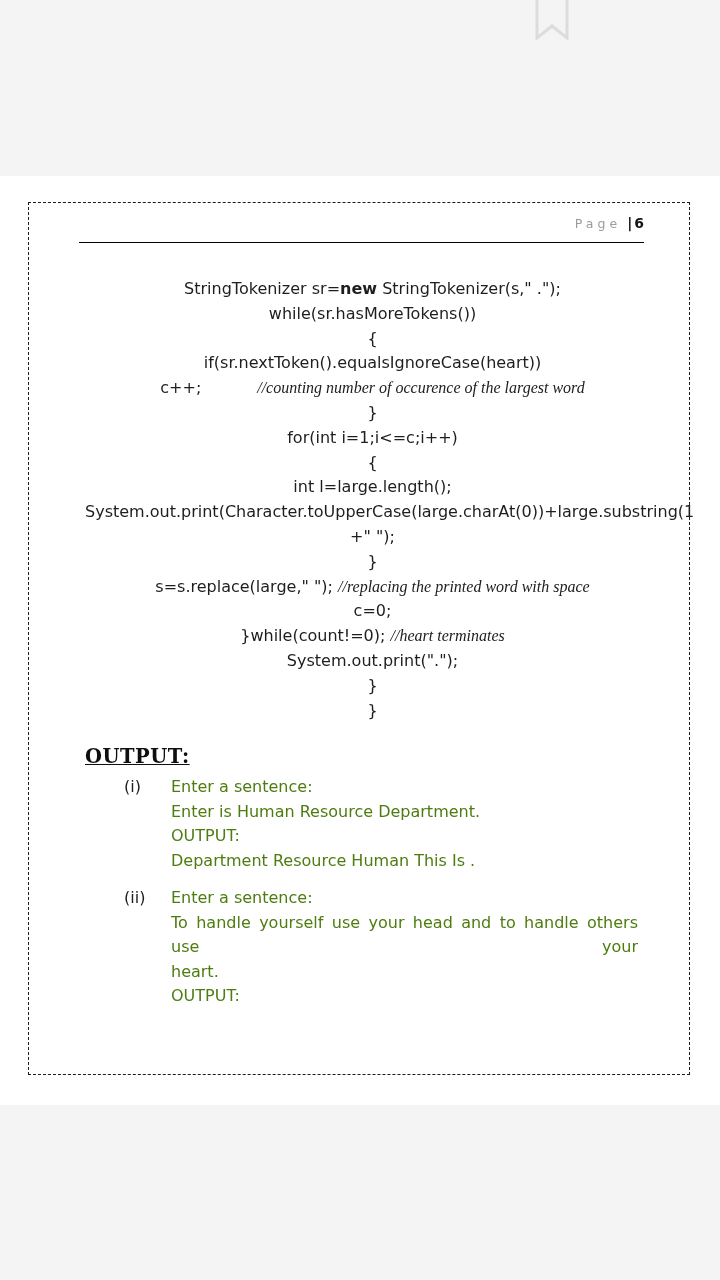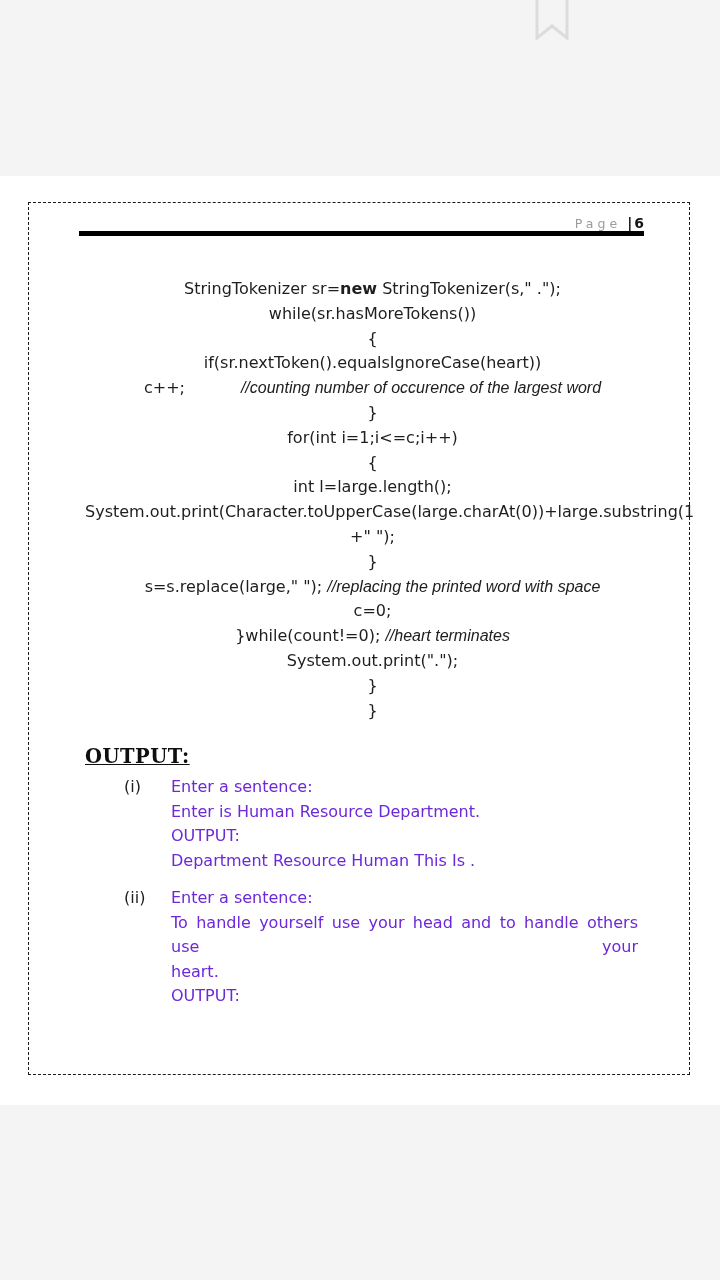--- a/index.html
+++ b/index.html
@@ -11,45 +11,45 @@
   .bookmark{position:absolute;left:534px;top:0;}
   .paper-band{
     position:absolute;left:0;top:176px;width:720px;height:929px;background:#ffffff;
   }
   .page{
     position:absolute;left:28px;top:26px;width:662px;height:873px;
     border:1px dashed #1b1b1b;box-sizing:border-box;background:#ffffff;
   }
   .page-header{
     position:absolute;top:12px;left:50px;right:45px;
-    text-align:right;border-bottom:5px solid #000000;padding-bottom:0;
+    text-align:right;border-bottom:1px solid #000000;padding-bottom:11px;
     font-size:12.5px;color:#9b9b9b;
   }
   .ph-label{letter-spacing:4px;color:#9b9b9b;}
   .ph-sep{color:#141414;font-weight:bold;font-size:14px;margin-left:6px;}
   .ph-num{color:#141414;font-weight:bold;font-size:14px;margin-left:2px;}
   .code{
     position:absolute;left:56px;top:74px;width:575px;
     font-size:16px;color:#1e1e1e;text-align:center;
   }
   .code-line{height:24.8px;line-height:24.8px;white-space:pre;}
   .seg-b{font-weight:bold;}
-  .seg-c{font-family:Liberation Sans, sans-serif;font-style:italic;font-size:16px;color:#202020;}
+  .seg-c{font-family:Liberation Serif, serif;font-style:italic;font-size:16px;color:#202020;}
   .output{position:absolute;left:56px;top:541px;width:575px;}
   .output-heading{
     font-family:"DejaVu Serif", serif;font-weight:bold;font-size:19.5px;
     color:#0f0f0f;text-decoration:underline;letter-spacing:0.5px;line-height:26px;
   }
   .output-items{margin-top:5px;}
   .output-item{display:flex;margin-bottom:13px;}
   .item-marker{
     width:47px;margin-left:39px;flex:0 0 auto;
     font-size:16px;color:#1e1e1e;line-height:24.5px;
   }
-  .item-lines{width:467px;font-size:16px;color:#6d28d9;line-height:24.5px;}
+  .item-lines{width:467px;font-size:16px;color:#4d7c0f;line-height:24.5px;}
   .item-line.justify{text-align:justify;text-align-last:justify;}
 </style>
 </head>
 <body>
 
 <svg class="bookmark" width="36" height="46" viewBox="0 0 36 46">
   <path id="bookmark-path" d="M3,0 L3,38 L18,26 L33,38 L33,0" fill="none" stroke="#dcdcde" stroke-width="3"></path>
 </svg>
 
 <div class="paper-band">

